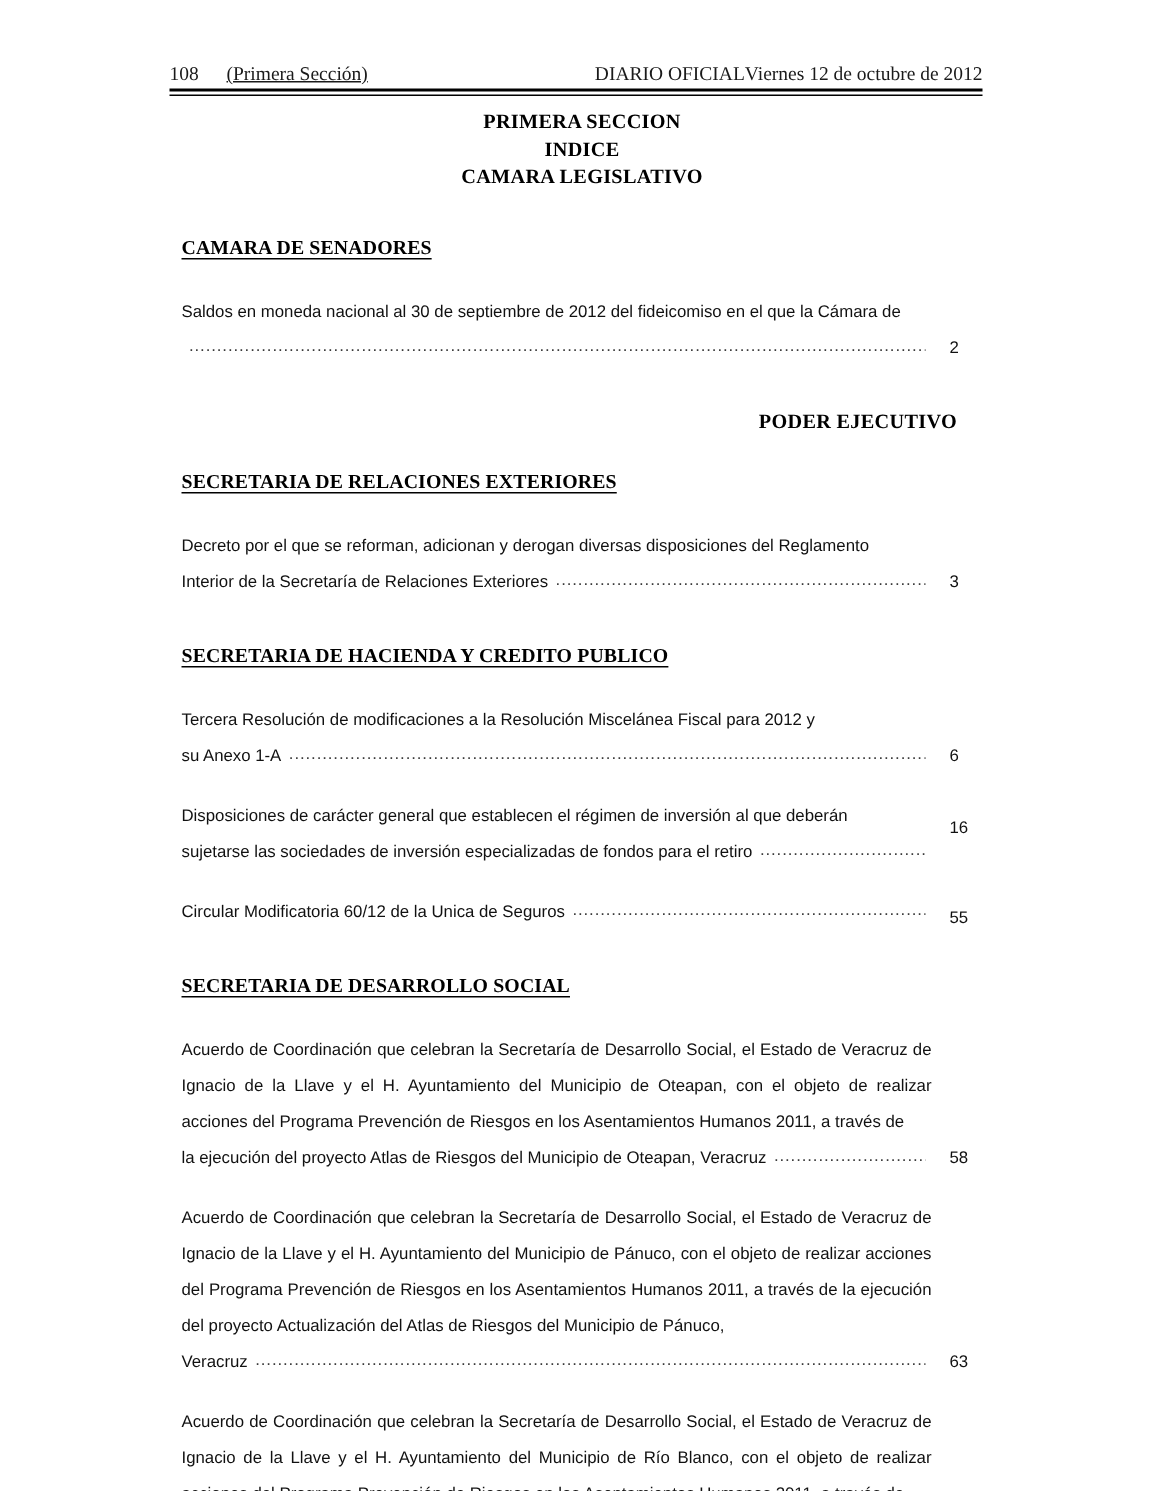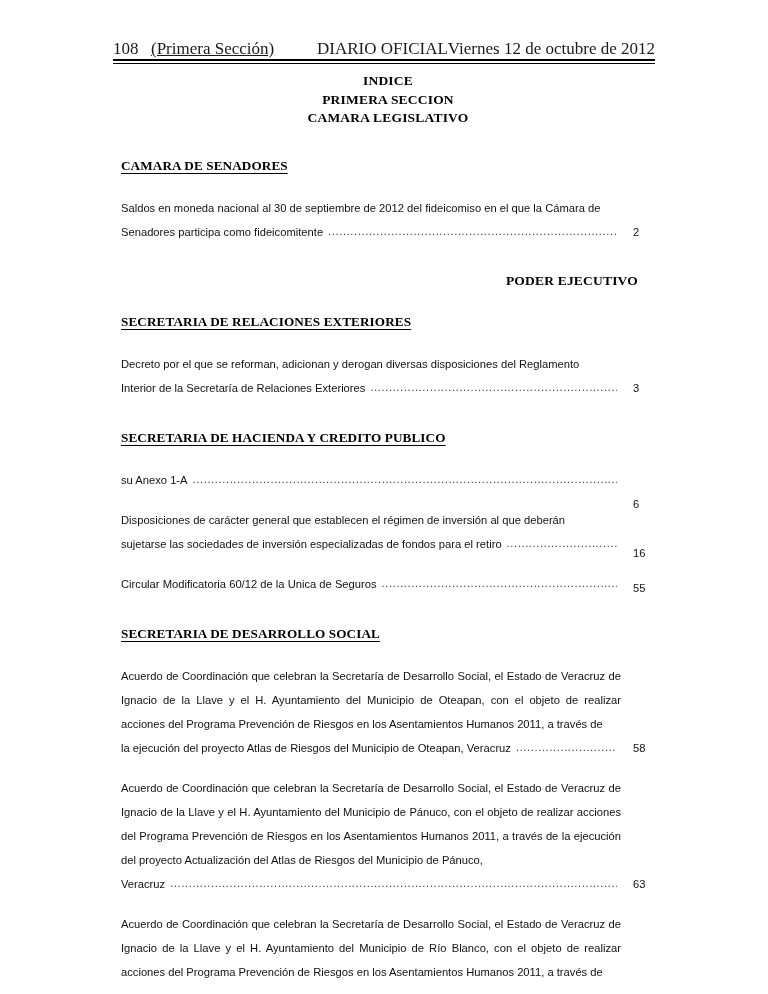--- a/index.html
+++ b/index.html
@@ -22,21 +22,21 @@
     padding: 0;
     overflow: hidden;
   }
   
   .runhead {
     position: absolute;
     left: 113px;
     top: 41px;
     width: 542px;
     font-family: "Liberation Serif", serif;
-    font-size: 17px;
+    font-size: 13px;
     line-height: 15px;
     color: #1a1a1a;
   }
   .runhead-row {
     display: flex;
     align-items: baseline;
     width: 100%;
   }
   .rh-folio {
     width: 38px;
@@ -168,35 +168,34 @@
       <span class="rh-section">(Primera Sección)</span>
       <span class="rh-title">DIARIO OFICIAL</span>
       <span class="rh-date">Viernes 12 de octubre de 2012</span>
     </div>
   </div>
   <div class="rule-thick"></div>
   <div class="rule-thin"></div>
 
   <div class="content">
 
+    <div class="doc-title">PRIMERA SECCION</div>
     <div class="doc-title">INDICE</div>
-    <div class="doc-title">PRIMERA SECCION</div>
     <div class="doc-title">CAMARA LEGISLATIVO</div>
 
     <div class="spacer-xl"></div>
 
     <div class="dep-wrap">
       <span class="dependency">CAMARA DE SENADORES</span>
     </div>
     <div class="spacer-lg"></div>
 
     <div class="entry">
       <div class="entry-text">Saldos en moneda nacional al 30 de septiembre de 2012 del fideicomiso en el que la Cámara de</div>
       <div class="leaderline">
-        <span class="lbl">Senadores participa como fideicomitente</span>
         <span class="dots">.......................................................................................................................................................................................</span>
       </div>
       <span class="pagenum" style="bottom: auto; top: 24px;">2</span>
     </div>
 
     <div class="spacer-xl"></div>
 
     <div class="branch-title">PODER EJECUTIVO</div>
 
     <div class="spacer-lg"></div>
@@ -216,36 +215,37 @@
     </div>
 
     <div class="spacer-xl"></div>
 
     <div class="dep-wrap">
       <span class="dependency">SECRETARIA DE HACIENDA Y CREDITO PUBLICO</span>
     </div>
     <div class="spacer-lg"></div>
 
     <div class="entry">
+      <div class="entry-text">Tercera Resolución de modificaciones a la Resolución Miscelánea Fiscal para 2012 y</div>
       <div class="leaderline">
         <span class="lbl">su Anexo 1-A</span>
         <span class="dots">.......................................................................................................................................................................................</span>
       </div>
       <span class="pagenum" style="bottom: auto; top: 24px;">6</span>
     </div>
 
     <div class="spacer-md"></div>
 
     <div class="entry">
       <div class="entry-text">Disposiciones de carácter general que establecen el régimen de inversión al que deberán</div>
       <div class="leaderline">
         <span class="lbl">sujetarse las sociedades de inversión especializadas de fondos para el retiro</span>
         <span class="dots">.......................................................................................................................................................................................</span>
       </div>
-      <span class="pagenum" style="bottom: auto; top: 33px;">16</span>
+      <span class="pagenum" style="bottom: auto; top: 8px;">16</span>
     </div>
 
     <div class="spacer-md"></div>
 
     <div class="entry">
       <div class="leaderline">
         <span class="lbl">Circular Modificatoria 60/12 de la Unica de Seguros</span>
         <span class="dots">.......................................................................................................................................................................................</span>
       </div>
       <span class="pagenum" style="bottom: auto; top: 4px;">55</span>

